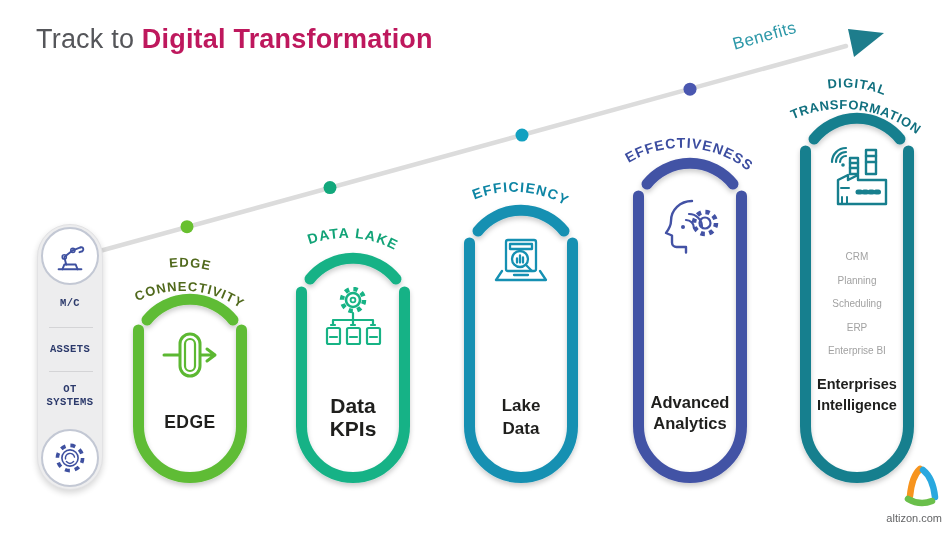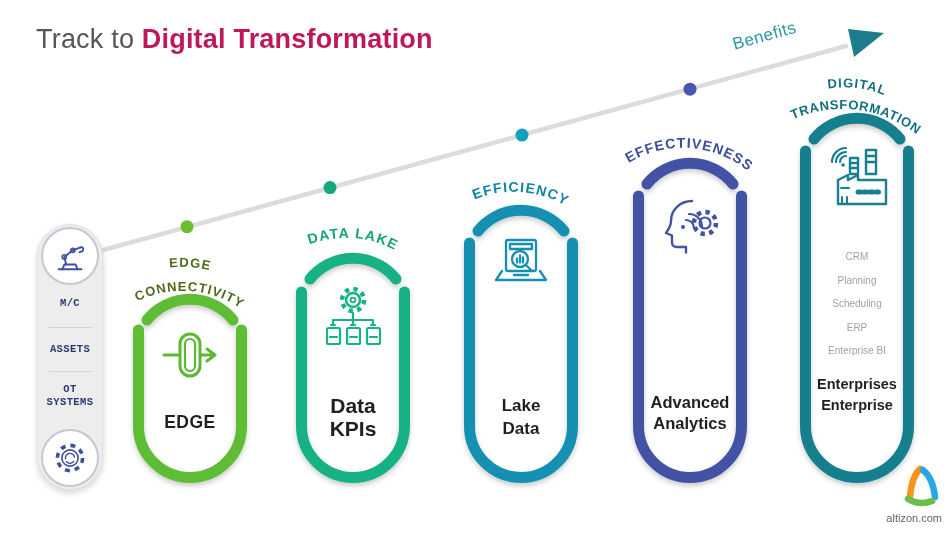--- a/index.html
+++ b/index.html
@@ -224,21 +224,21 @@
   </svg>
   <div class="abs ovl" style="left:807px;top:245px;width:100px;text-align:center;">
     <div class="svc">CRM</div>
     <div class="svc">Planning</div>
     <div class="svc">Scheduling</div>
     <div class="svc">ERP</div>
     <div class="svc">Enterprise BI</div>
   </div>
   <div class="stage-body" style="left:805px;top:374px;font-size:14.5px;line-height:20.5px;">
     <div>Enterprises</div>
-    <div>Enterprise</div>
+    <div>Intelligence</div>
   </div>
 
   <svg class="abs ovl" style="left:899px;top:464px;" width="42" height="46" viewBox="0 0 42 46">
     <g fill="none" stroke-width="6.5" stroke-linecap="round">
       <path d="M 11 32 Q 13 12 21 5" stroke="#f7941e"></path>
       <path d="M 24 6 Q 34 14 36 33" stroke="#29a8df"></path>
       <path d="M 33 37 Q 21 42 9 35" stroke="#6abf4b"></path>
     </g>
   </svg>
   <div class="abs ovl brand-text" style="left:858px;top:512px;width:84px;">altizon.com</div>

